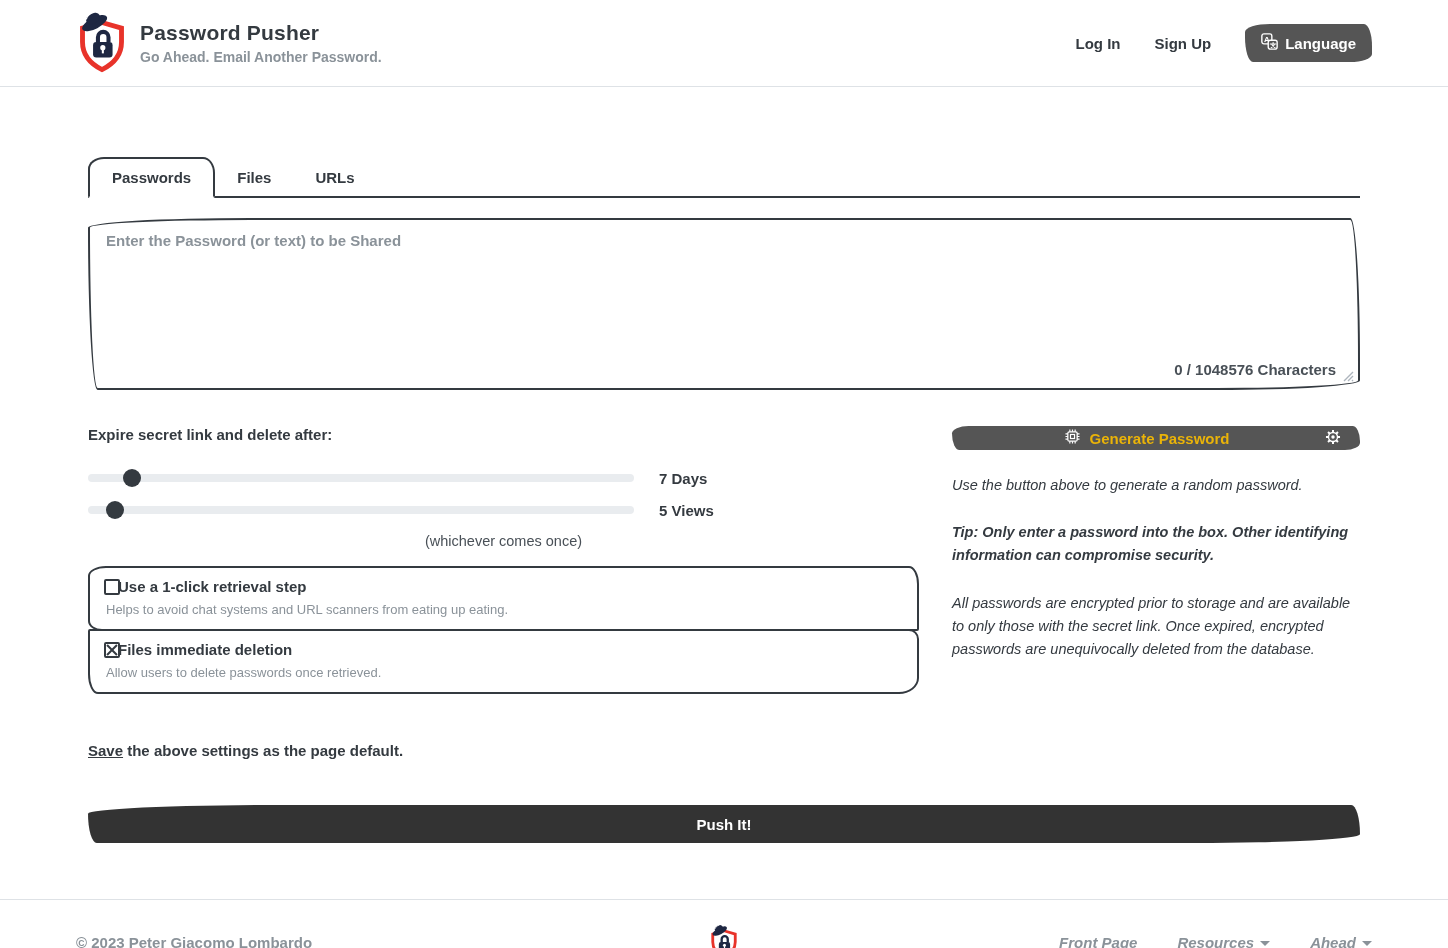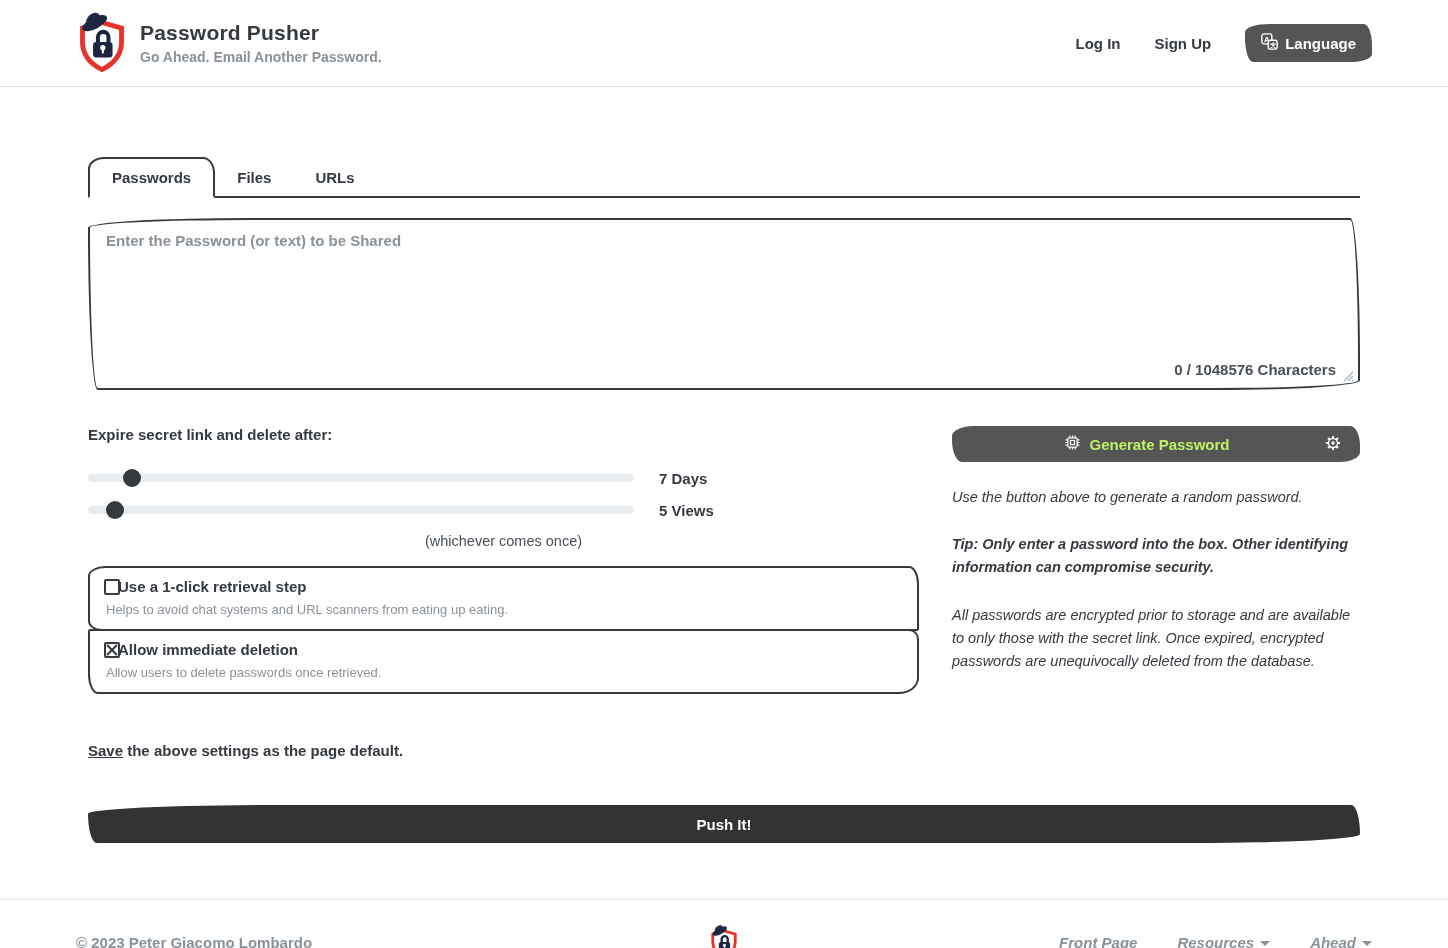--- a/index.html
+++ b/index.html
@@ -64,21 +64,21 @@
     background:#343a40; }
   .checkbox.checked::before { transform:rotate(45deg); }
   .checkbox.checked::after { transform:rotate(-45deg); }
   .option-title { font-weight:bold; font-size:15px; }
   .option-help { color:#8a9299; font-size:13px; margin-top:7px; margin-left:2px; }
 
   .save-line { margin-top:48px; font-weight:bold; font-size:15px; }
   .save-link { text-decoration:underline; cursor:pointer; color:#343a40; }
 
   
-  .gen-bar { background:#555; color:#bef264; height:36px; display:flex; align-items:center; padding:0 18px;
+  .gen-bar { background:#555; color:#eab308; height:24px; display:flex; align-items:center; padding:0 18px;
     border-radius:22px 10px 20px 10px / 10px 20px 10px 22px; cursor:pointer;text-align:center; }
   .gen-main { display:flex; align-items:center; gap:8px; font-weight:bold; flex:1; justify-content:center; }
   .gen-gear { display:flex; align-items:center; cursor:pointer; }
   .aside-text { font-style:italic; color:#343a40; font-size:14.5px; line-height:1.6; margin-top:24px; }
   .aside-text.tip { font-weight:bold; }
 
   
   .push-btn { margin-top:46px; width:100%; background:#333; color:#fff; border:none; font-weight:bold; font-size:15px;
     height:38px; cursor:pointer; font-family:"Liberation Sans", sans-serif;
     border-radius:255px 12px 225px 12px / 12px 40px 12px 40px; }
@@ -181,21 +181,21 @@
           <div class="option-item">
             <div class="option-title-row">
               <span class="checkbox"></span>
               <span class="option-title">Use a 1-click retrieval step</span>
             </div>
             <div class="option-help">Helps to avoid chat systems and URL scanners from eating up eating.</div>
           </div>
           <div class="option-item">
             <div class="option-title-row">
               <span class="checkbox checked"></span>
-              <span class="option-title">Allow immediate deletion</span>
+              <span class="option-title">Files immediate deletion</span>
             </div>
             <div class="option-help">Allow users to delete passwords once retrieved.</div>
           </div>
         </div>
 
         <div class="save-line">
           <span class="save-link">Save</span><span> the above settings as the page default.</span>
         </div>
       </div>
 

